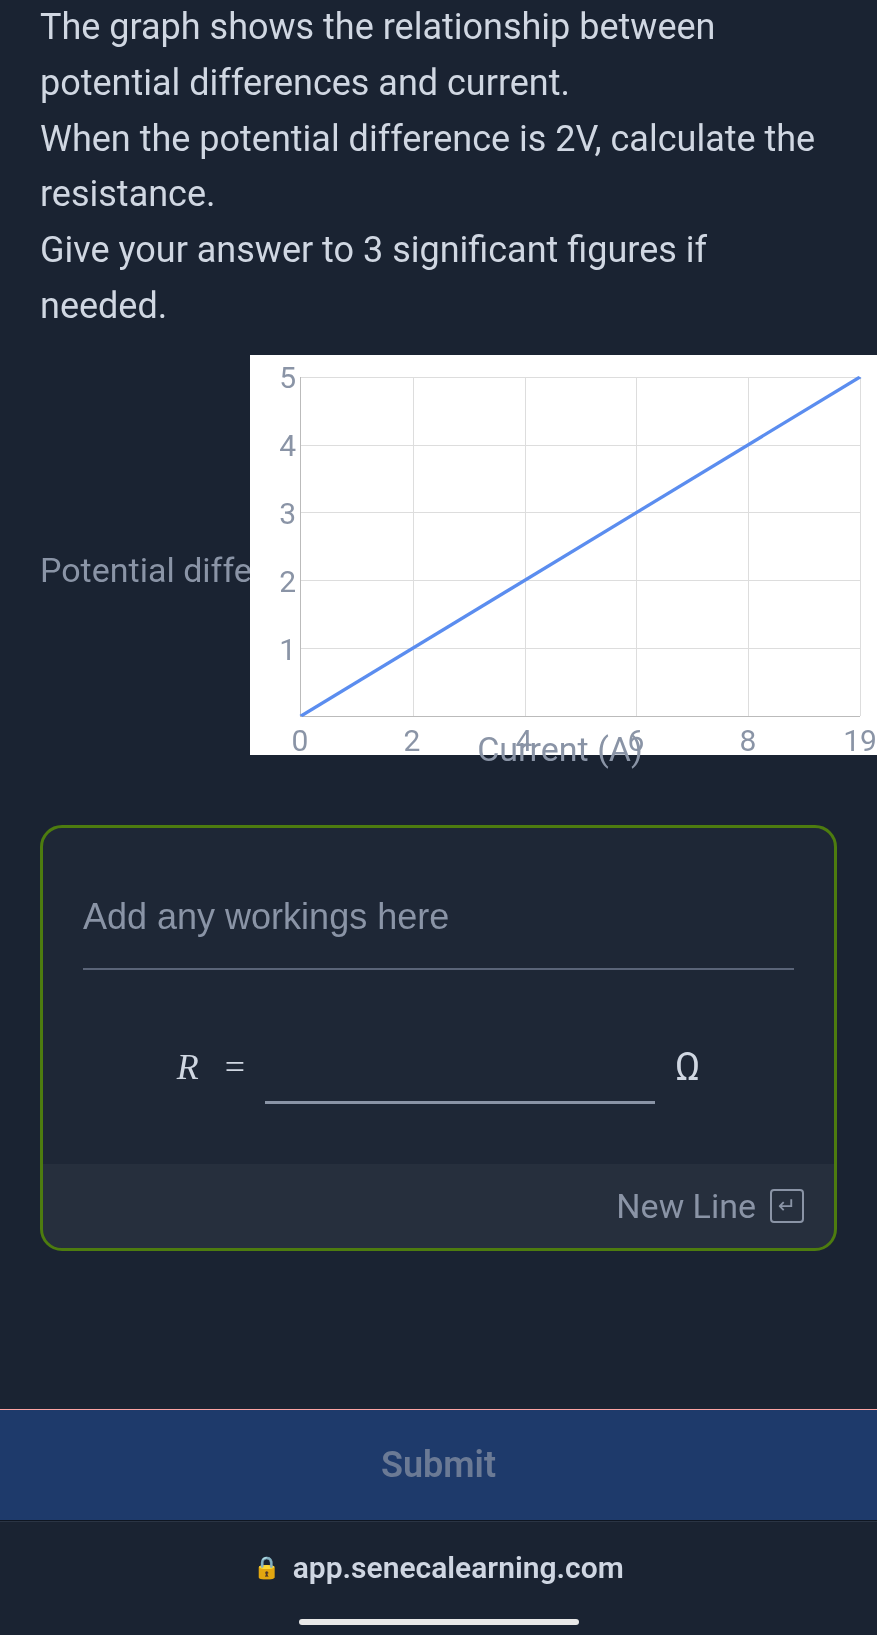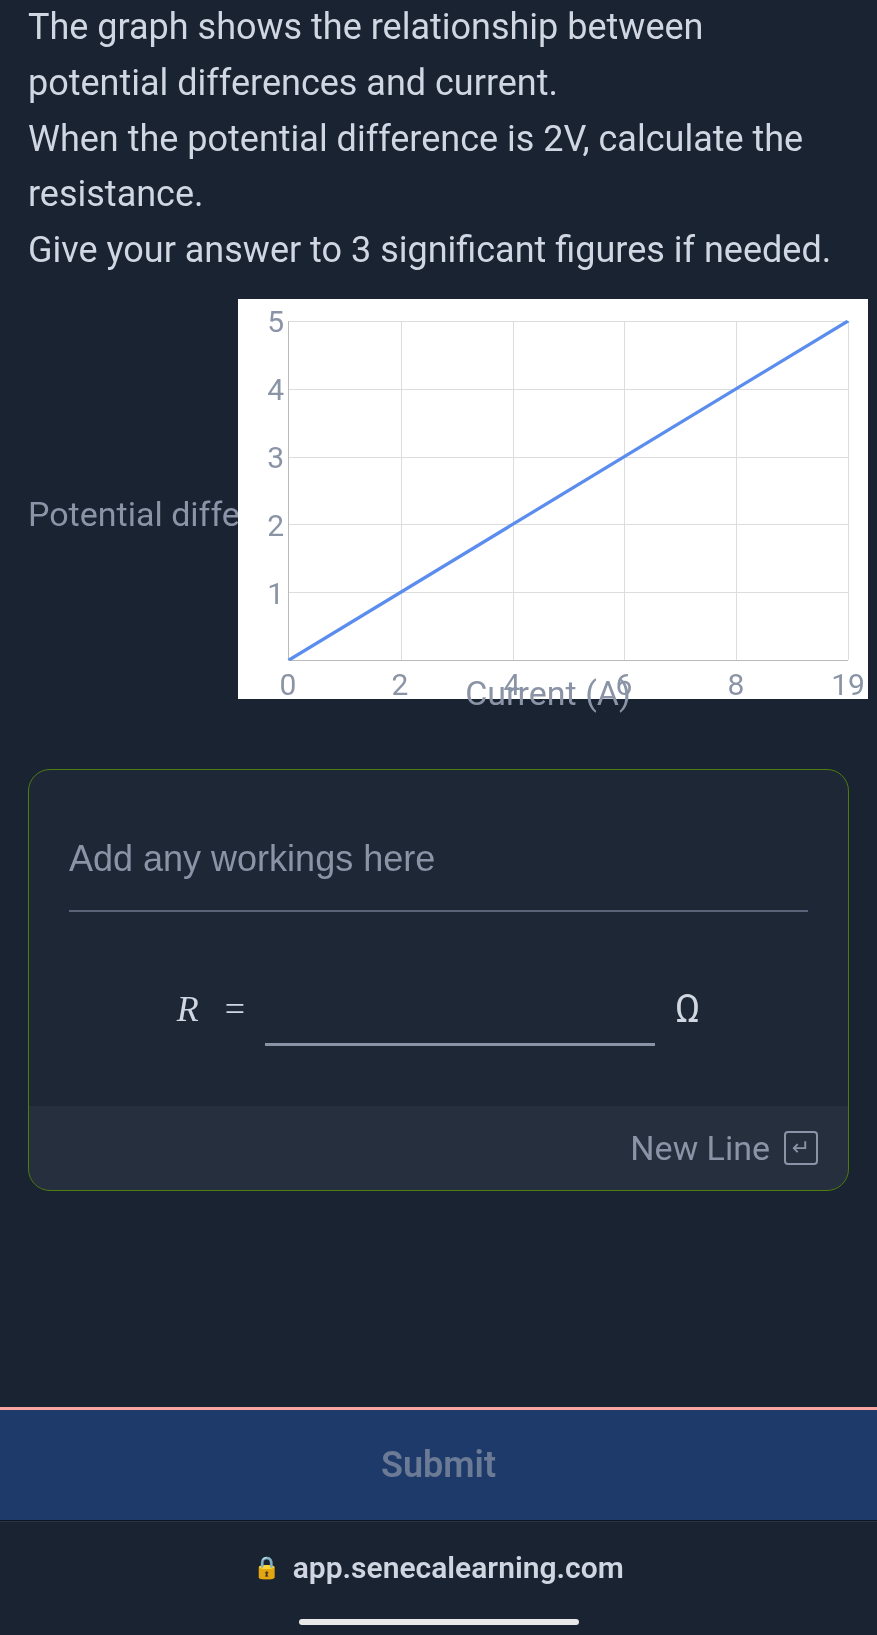--- a/index.html
+++ b/index.html
@@ -7,21 +7,21 @@
   body {
     background: #1a2332;
     color: #c5cdd8;
     font-family: -apple-system, BlinkMacSystemFont, "Segoe UI", Roboto, sans-serif;
     display: flex;
     flex-direction: column;
     overflow: hidden;
   }
   .content {
     flex: 1;
-    padding: 0 28px;
+    padding: 0 40px;
     display: flex;
     flex-direction: column;
   }
   .question-text {
     font-size: 36px;
     line-height: 1.55;
     color: #d0d7e2;
     margin-bottom: 20px;
   }
   .chart-area {
@@ -79,21 +79,21 @@
   .x-axis-label {
     position: absolute;
     left: 50%;
     transform: translateX(-50%);
     top: 374px;
     font-size: 34px;
     color: #8a94a6;
   }
 
   .answer-card {
-    border: 1px solid #4d7c0f;
+    border: 3px solid #4d7c0f;
     border-radius: 22px;
     background: rgba(255,255,255,0.02);
     overflow: hidden;
     margin-top: 10px;
   }
   .workings-wrap {
     padding: 48px 40px 10px 40px;
   }
   .workings-input {
     width: 100%;
@@ -160,21 +160,21 @@
   }
 
   .submit-bar {
     margin-top: 40px;
     background: #1e3a6b;
     color: #6b7a95;
     font-size: 36px;
     font-weight: 600;
     text-align: center;
     padding: 34px 16px;
-    border-top: 3px solid #fca5a5;
+    border-top: 1px solid #fca5a5;
     border-bottom: 1px solid #0f1622;
     cursor: pointer;
   }
 
   .browser-bar {
     margin-top: auto;
     border-top: 1px solid #2a3444;
     padding: 28px 0 14px 0;
     text-align: center;
     color: #cfd6e2;

